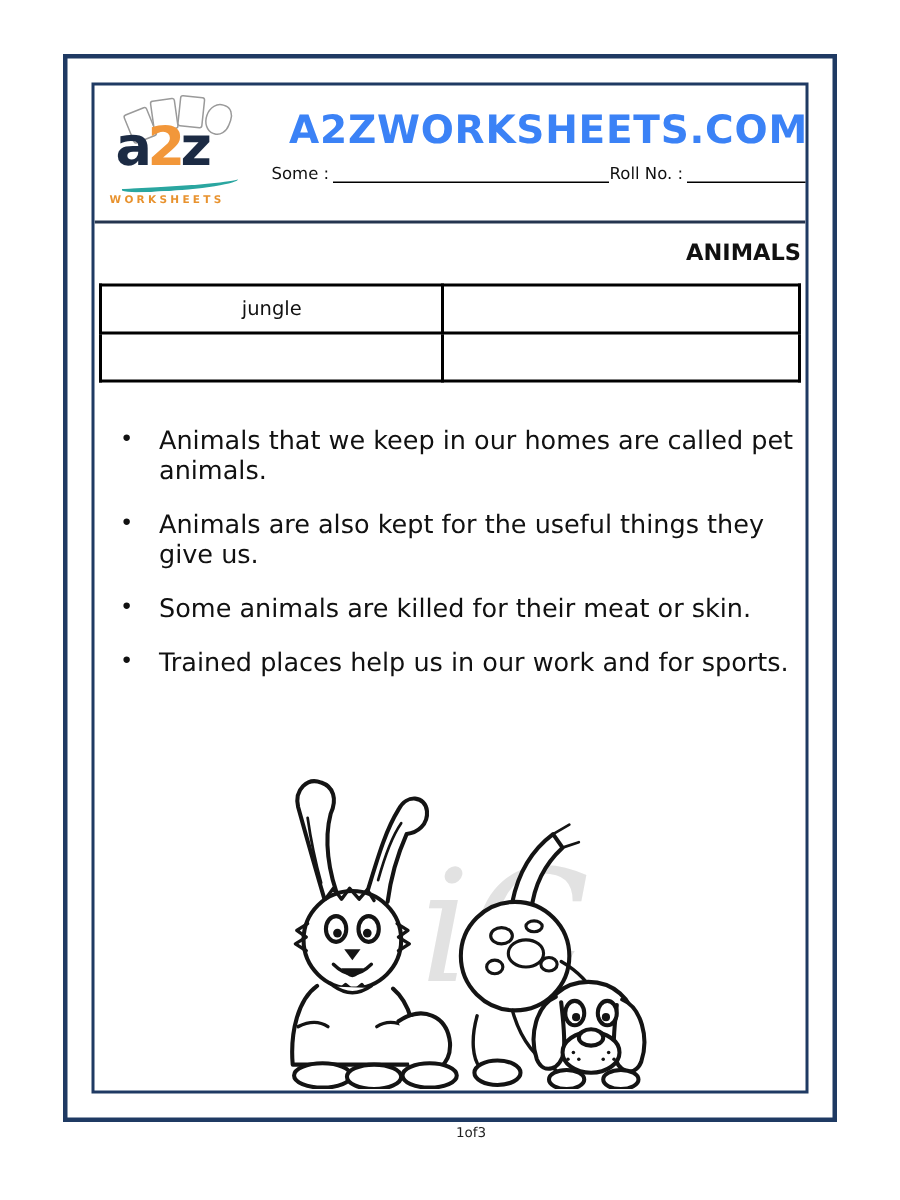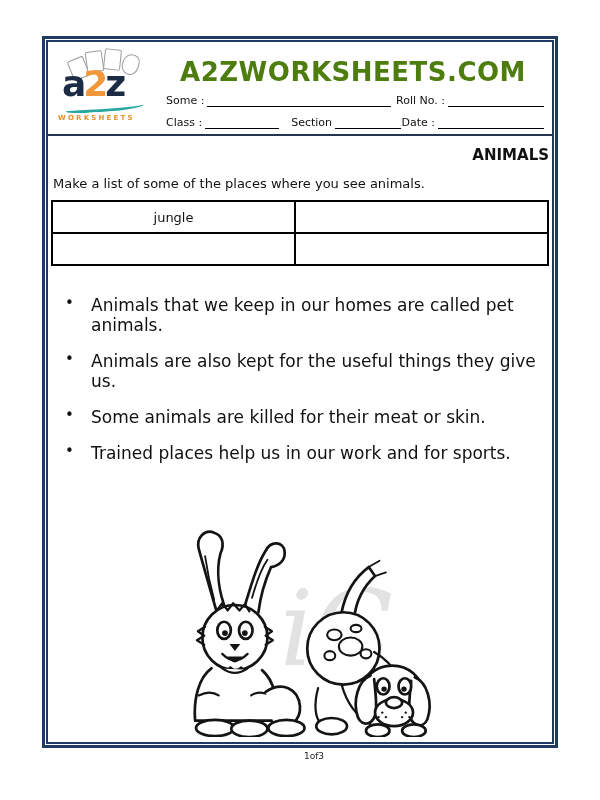--- a/index.html
+++ b/index.html
@@ -2,21 +2,21 @@
 <html><head>
 <meta charset="utf-8">
 <style>
   * { margin:0; padding:0; box-sizing:border-box; }
   html,body { background:#ffffff; width:600px; height:800px;
     font-family:"DejaVu Sans","Liberation Sans",sans-serif; color:#111; }
   .page { position:relative; width:600px; height:800px; background:#fff; }
 
   
   .sheet { position:absolute; left:42px; top:36px; width:516px; height:712px;
-    border:3px solid #1f3a63; padding:1px; background:#fff; }
+    border:3px solid #1f3a63; padding:16px; background:#fff; }
   .sheet-inner { width:100%; height:100%; border:2px solid #1f3a63;
     display:flex; flex-direction:column; overflow:hidden; }
 
   
   .hdr { display:flex; padding:6px 6px 0 8px; border-bottom:2px solid #25354f;
     height:94px; }
   .logo { position:relative; width:100px; height:84px; flex:none; }
   .paper { position:absolute; width:17px; height:21px; background:#fff;
     border:1px solid #9a9a9a; border-radius:2px; }
   .p1 { left:14px; top:10px; transform:rotate(-22deg); }
@@ -25,21 +25,21 @@
   .p4 { left:66px; top:6px;  transform:rotate(20deg); border-radius:50% 40% 45% 50%; }
   .logo-word { position:absolute; left:6px; top:18px; font-size:36px; line-height:1;
     font-weight:800; letter-spacing:-3px; color:#1c2b44; }
   .logo-word .two { color:#f2973a; }
   .swoosh { position:absolute; left:10px; top:56px; width:78px; height:8px;
     border-bottom:3px solid #2aa6a0; border-radius:0 0 70% 30%; transform:rotate(-3deg); }
   .logo-sub { position:absolute; left:2px; top:66px; font-size:7px; font-weight:700;
     color:#e8922e; letter-spacing:2.2px; white-space:nowrap; }
 
   .hdr-right { flex:1; display:flex; flex-direction:column; padding-left:4px; }
-  .site-title { text-align:center; font-size:26px; font-weight:800; color:#4d7c0f;
+  .site-title { text-align:center; font-size:26px; font-weight:800; color:#3b82f6;
     letter-spacing:0.5px; margin-top:9px; }
   .fields { font-size:11px; margin-top:7px; padding:0 2px 0 6px; }
   .frow { display:flex; align-items:flex-end; margin-bottom:9px; }
   .frow span.lbl { white-space:nowrap; }
   .blank { display:inline-block; border-bottom:1px solid #000; height:12px; margin-left:3px; }
   .w-name { width:184px; } .w-roll { width:96px; }
   .w-class { width:74px; } .w-section { width:66px; } .w-date { width:106px; }
   .push { margin-left:auto; }
   .gap { width:12px; flex:none; }
 
@@ -83,36 +83,26 @@
 
         <div class="hdr-right">
           <div class="site-title">A2ZWORKSHEETS.COM</div>
           <div class="fields">
             <div class="frow">
               <span class="lbl">Some :</span>
               <span class="blank w-name"></span>
               <span class="lbl push">Roll No. :</span>
               <span class="blank w-roll"></span>
             </div>
-            <div class="frow">
-              <span class="lbl">Class :</span>
-              <span class="blank w-class"></span>
-              <span class="gap"></span>
-              <span class="lbl">Section</span>
-              <span class="blank w-section"></span>
-              <span class="lbl push">Date :</span>
-              <span class="blank w-date"></span>
-            </div>
           </div>
         </div>
       </div>
 
       <div class="main">
         <div class="ws-title">ANIMALS</div>
-        <p class="instruction">Make a list of some of the places where you see animals.</p>
 
         <table class="places">
           <tbody>
               <tr>
             <td>jungle</td>
             <td></td>
           </tr>
           <tr>
             <td></td>
             <td></td>

